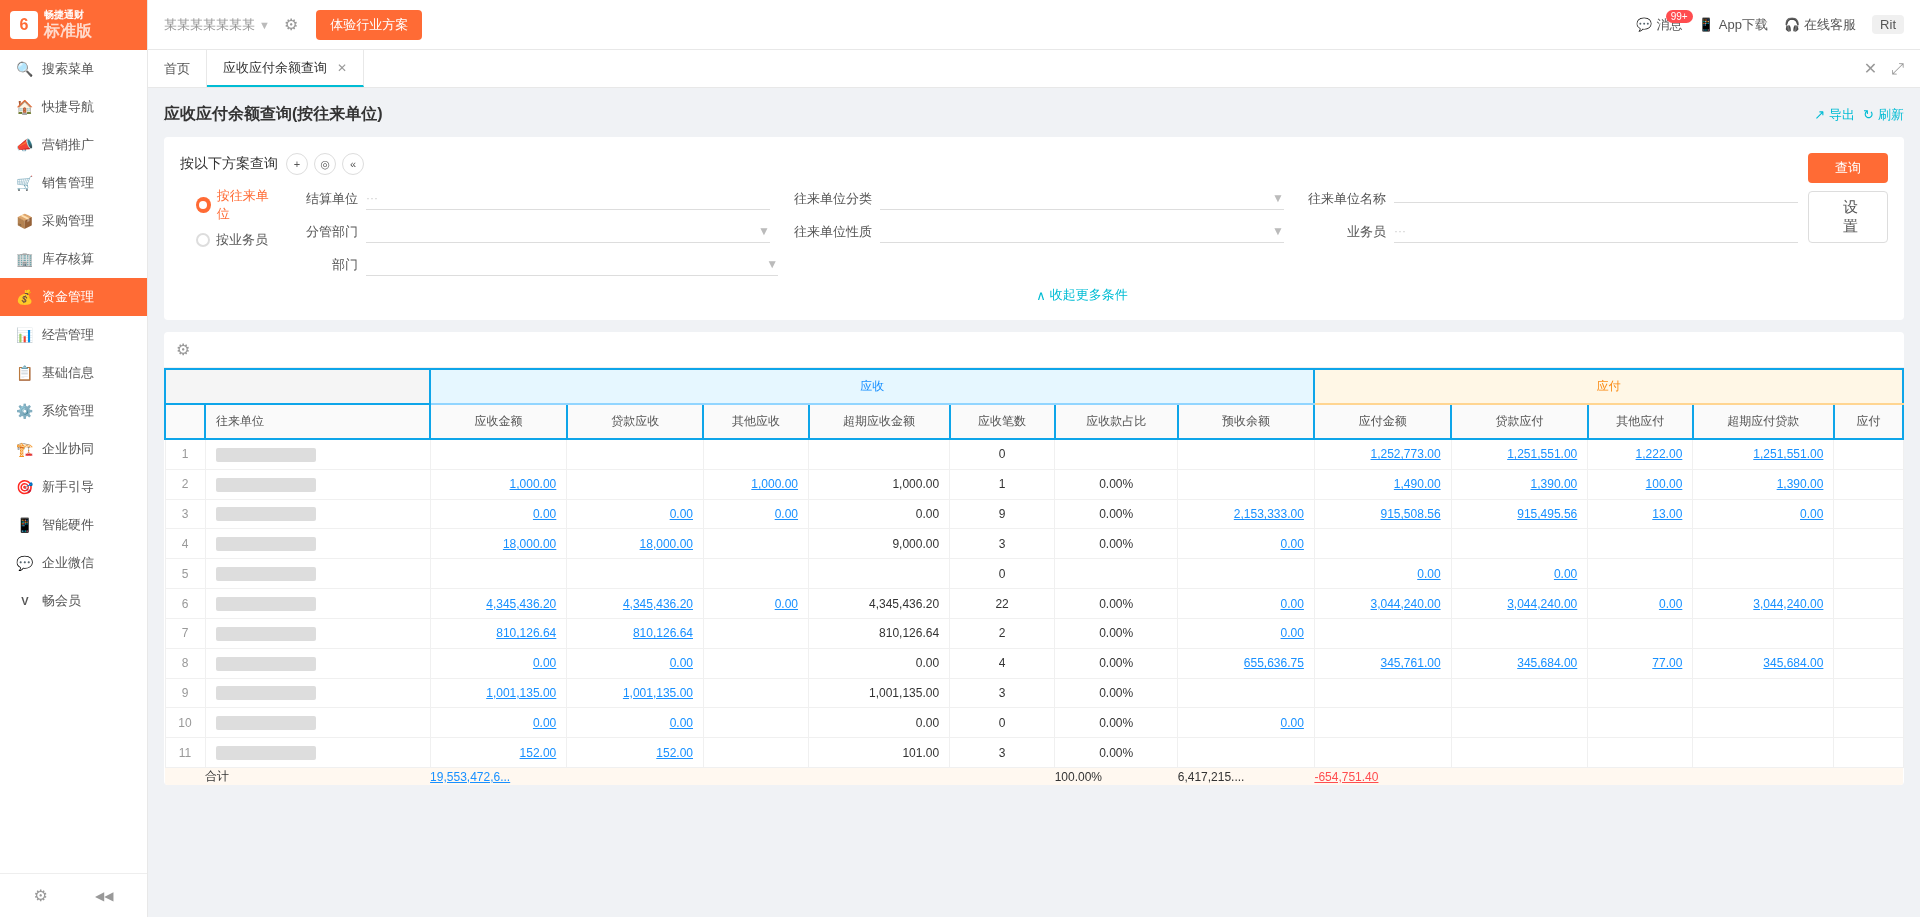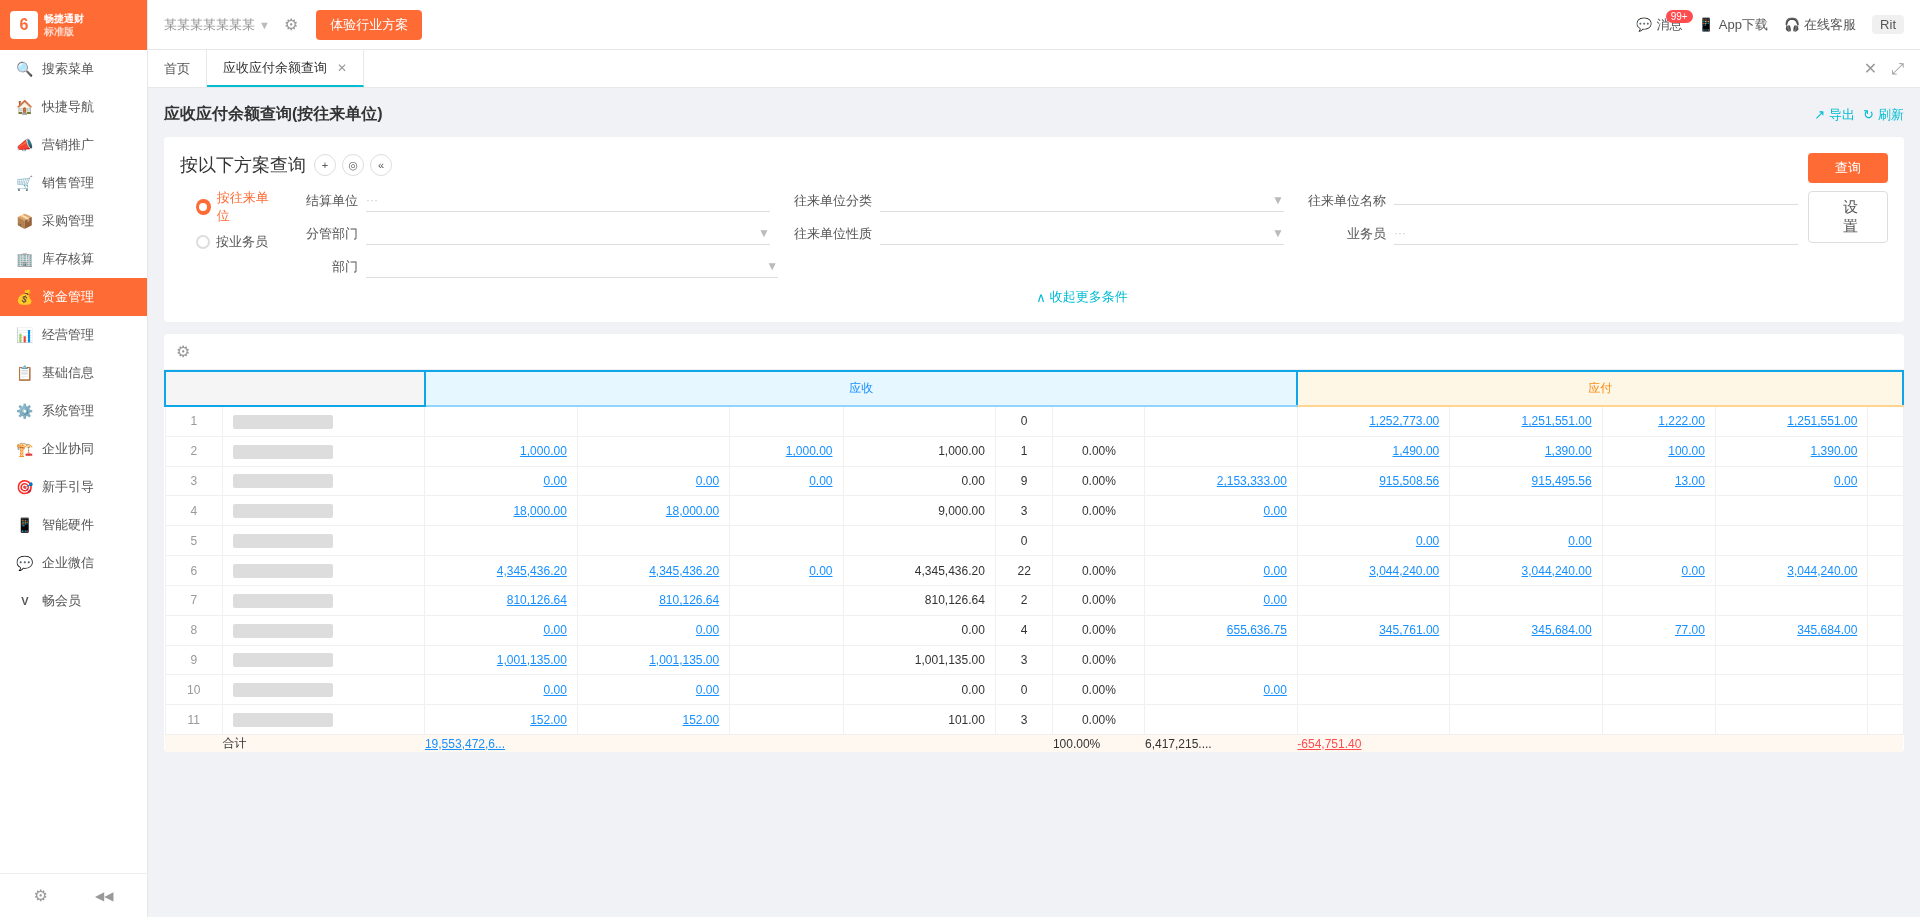--- a/index.html
+++ b/index.html
@@ -75,21 +75,21 @@
     }
     .page-title { font-size: 16px; font-weight: bold; color: #333; }
     .page-actions { display: flex; gap: 8px; }
     .action-btn { display: flex; align-items: center; gap: 4px; color: #00bcd4; cursor: pointer; font-size: 13px; background: none; border: none; }
 
     
     .filter-area {
       background: #fff; border-radius: 4px; padding: 16px; margin-bottom: 12px;
     }
     .filter-header { display: flex; align-items: center; gap: 8px; margin-bottom: 12px; }
-    .filter-label { font-size: 18px; color: #333; }
+    .filter-label { font-size: 14px; color: #333; }
     .filter-header-icons { display: flex; gap: 6px; }
     .filter-icon-btn { width: 22px; height: 22px; border-radius: 50%; border: 1px solid #ddd; display: flex; align-items: center; justify-content: center; cursor: pointer; font-size: 11px; color: #555; }
     .filter-scheme {
       margin-left: 16px; display: flex; flex-direction: column; gap: 8px;
     }
     .scheme-item {
       display: flex; align-items: center; gap: 6px; cursor: pointer; font-size: 13px; color: #555;
     }
     .scheme-item.active { color: #ff6b35; }
     .scheme-dot { width: 16px; height: 16px; border-radius: 50%; background: #ff6b35; display: flex; align-items: center; justify-content: center; }
@@ -141,21 +141,21 @@
 </head>
 <body>
 
 <div class="sidebar">
   <div class="sidebar-logo">
     <div class="logo-icon">
       <span>6</span>
     </div>
     <div>
       <div style="font-size:10px;line-height:1.3">畅捷通财</div>
-      <div style="font-size:10px;color:rgba(255,255,255,0.75)">标准版</div>
+      <div style="font-size:16px;color:rgba(255,255,255,0.75)">标准版</div>
     </div>
   </div>
   <div class="sidebar-menu">
     <div class="sidebar-item">
       <span class="s-icon">🔍</span>
       <span class="s-label">搜索菜单</span>
     </div>
     <div class="sidebar-item">
       <span class="s-icon">🏠</span>
       <span class="s-label">快捷导航</span>
@@ -379,20 +379,36 @@
           <span class="table-gear">⚙</span>
         </div>
         <div style="overflow-x:auto;">
           <table>
             <thead>
               <tr class="group-header">
                 <th colspan="2"></th>
                 <th colspan="7" style="background:#e6f7ff; color:#1890ff; border-bottom:2px solid #91d5ff;">应收</th>
                 <th colspan="5" style="background:#fff7e6; color:#fa8c16; border-bottom:2px solid #ffd591;">应付</th>
               </tr>
+              <tr>
+                <th style="width:40px;"></th>
+                <th style="min-width:150px; text-align:left;">往来单位</th>
+                <th>应收金额</th>
+                <th>贷款应收</th>
+                <th>其他应收</th>
+                <th>超期应收金额</th>
+                <th>应收笔数</th>
+                <th>应收款占比</th>
+                <th>预收余额</th>
+                <th>应付金额</th>
+                <th>贷款应付</th>
+                <th>其他应付</th>
+                <th>超期应付贷款</th>
+                <th>应付</th>
+              </tr>
             </thead>
             <tbody id="table-body">
             <tr>
                   <td style="text-align: center; color: rgb(153, 153, 153);">1</td>
                   <td style="text-align: left;"><span style="display: inline-block; width: 100px; height: 14px; background: rgb(221, 221, 221); border-radius: 2px; vertical-align: middle;"></span></td>
                   <td></td>
                   <td></td>
                   <td></td>
                   <td></td>
                   <td style="text-align: center;">0</td>

